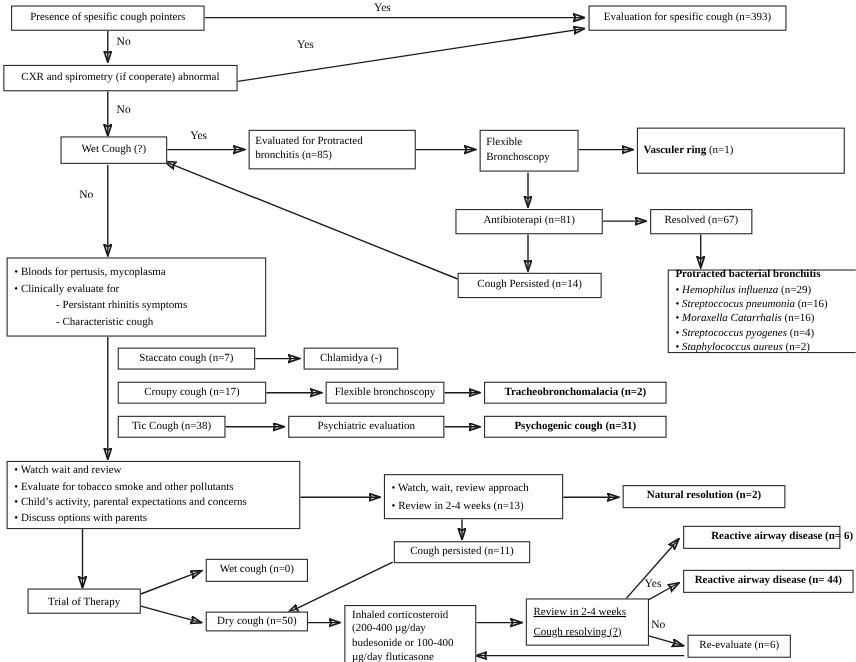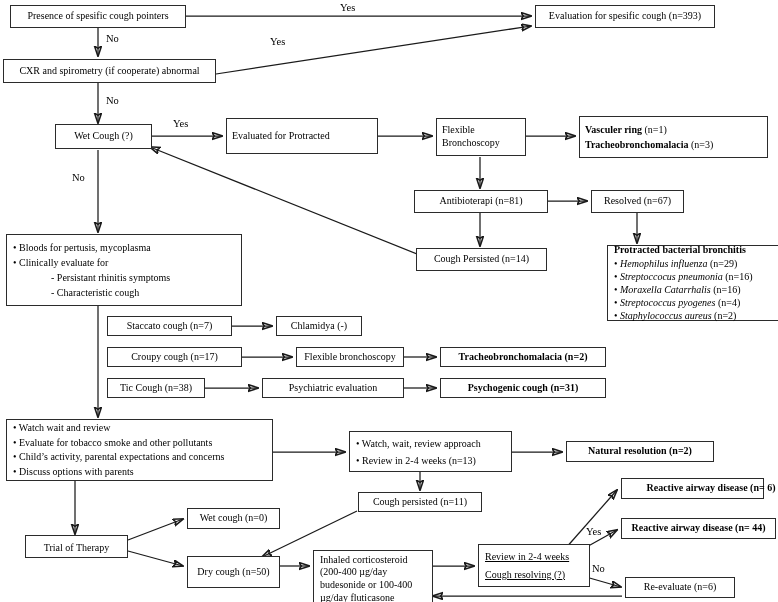--- a/index.html
+++ b/index.html
@@ -132,30 +132,30 @@
   <div class="node center" style="left:3px;top:59px;width:213px;height:24px;">
     <span class="ln">CXR and spirometry (if cooperate) abnormal</span>
   </div>
 
   <div class="node center" style="left:55px;top:124px;width:97px;height:25px;">
     <span class="ln">Wet Cough (?)</span>
   </div>
 
   <div class="node" style="left:226px;top:118px;width:152px;height:36px;">
     <span class="ln">Evaluated for Protracted</span>
+    <span class="ln">bronchitis (n=85)</span>
   </div>
 
   <div class="node" style="left:436px;top:118px;width:90px;height:38px;">
     <span class="ln">Flexible</span>
     <span class="ln">Bronchoscopy</span>
   </div>
 
   <div class="node" style="left:579px;top:116px;width:189px;height:42px;line-height:1.55;">
     <span class="ln"><span class="b">Vasculer ring</span><span> (n=1)</span></span>
-    <span class="ln"><span class="b">Tracheobronchomalacia</span><span> (n=3)</span></span>
   </div>
 
   <div class="node center" style="left:414px;top:190px;width:134px;height:23px;">
     <span class="ln">Antibioterapi (n=81)</span>
   </div>
 
   <div class="node center" style="left:591px;top:190px;width:93px;height:23px;">
     <span class="ln">Resolved (n=67)</span>
   </div>
 
@@ -227,21 +227,21 @@
   </div>
 
   <div class="node center" style="left:25px;top:535px;width:103px;height:23px;justify-content:flex-end;">
     <span class="ln">Trial of Therapy</span>
   </div>
 
   <div class="node center" style="left:187px;top:508px;width:93px;height:21px;">
     <span class="ln">Wet cough (n=0)</span>
   </div>
 
-  <div class="node center" style="left:187px;top:556px;width:93px;height:32px;">
+  <div class="node center" style="left:187px;top:556px;width:93px;height:18px;">
     <span class="ln">Dry cough (n=50)</span>
   </div>
 
   <div class="node" style="left:313px;top:529px;width:120px;height:71px;line-height:1.28;padding:2px 6px;margin-top:21px;">
     <span class="ln">Inhaled corticosteroid</span>
     <span class="ln">(200-400 µg/day</span>
     <span class="ln">budesonide or 100-400</span>
     <span class="ln">µg/day fluticasone</span>
     <span class="ln">propionate)</span>
   </div>
@@ -252,21 +252,21 @@
   </div>
 
   <div class="node center" style="left:621px;top:478px;width:143px;height:21px;padding-left:42px;">
     <span class="ln b">Reactive airway disease (n= 6)</span>
   </div>
 
   <div class="node center" style="left:621px;top:518px;width:155px;height:21px;">
     <span class="ln b">Reactive airway disease (n= 44)</span>
   </div>
 
-  <div class="node center" style="left:625px;top:577px;width:110px;height:21px;align-items:center;">
+  <div class="node center" style="left:625px;top:577px;width:94px;height:21px;align-items:center;">
     <span class="ln">Re-evaluate (n=6)</span>
   </div>
 
   <div class="edge-label" style="left:340px;top:2px;">Yes</div>
   <div class="edge-label" style="left:106px;top:33px;">No</div>
   <div class="edge-label" style="left:270px;top:36px;">Yes</div>
   <div class="edge-label" style="left:106px;top:95px;">No</div>
   <div class="edge-label" style="left:173px;top:118px;">Yes</div>
   <div class="edge-label" style="left:72px;top:172px;">No</div>
   <div class="edge-label" style="left:586px;top:526px;">Yes</div>

